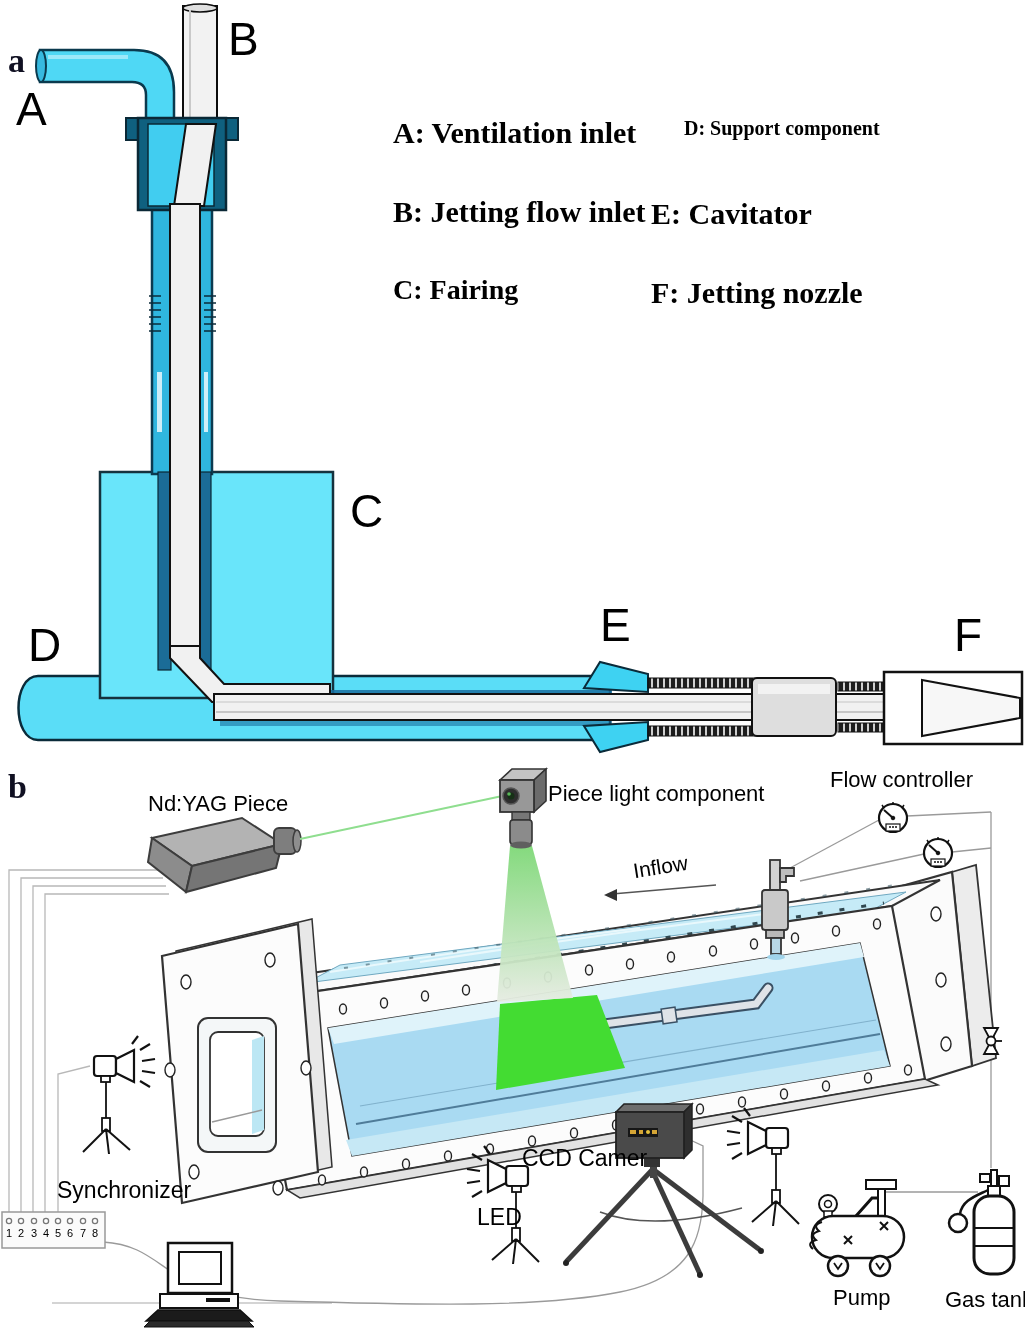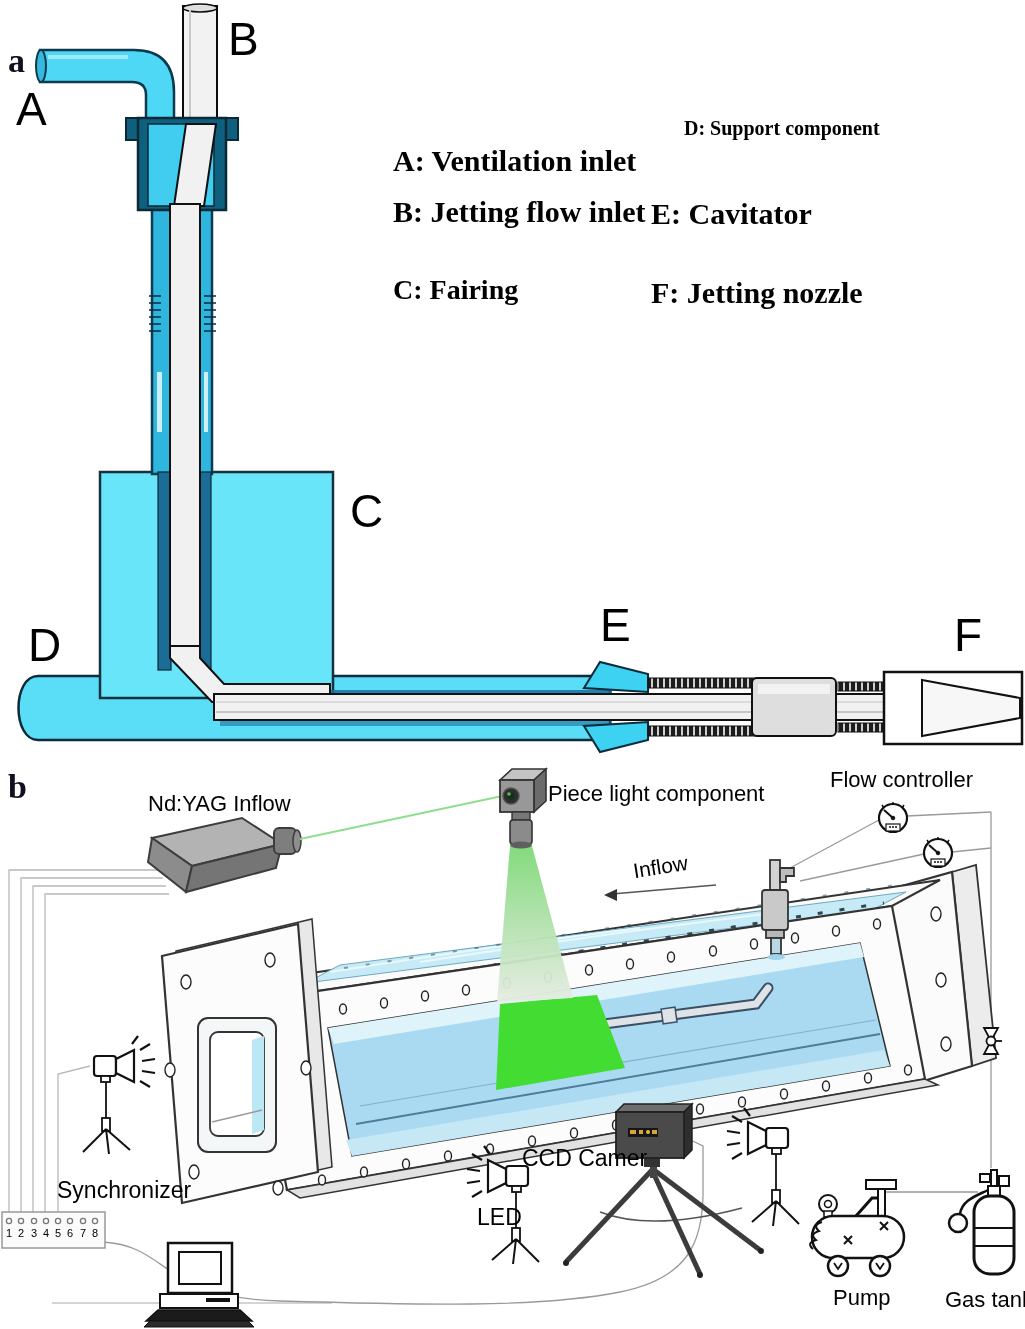--- a/index.html
+++ b/index.html
@@ -361,29 +361,29 @@
 </svg>
 
 <div class="lbl serifb" style="left:8px;top:44px;font-size:34px;color:#101022;">a</div>
 <div class="lbl sans" style="left:16px;top:86px;font-size:46px;">A</div>
 <div class="lbl sans" style="left:228px;top:16px;font-size:46px;">B</div>
 <div class="lbl sans" style="left:350px;top:488px;font-size:46px;">C</div>
 <div class="lbl sans" style="left:28px;top:622px;font-size:46px;">D</div>
 <div class="lbl sans" style="left:600px;top:602px;font-size:46px;">E</div>
 <div class="lbl sans" style="left:954px;top:612px;font-size:46px;">F</div>
 
-<div class="lbl serifb" style="left:393px;top:118px;font-size:30px;margin-top:28px;">A: Ventilation inlet</div>
+<div class="lbl serifb" style="left:393px;top:118px;font-size:30px;">A: Ventilation inlet</div>
 <div class="lbl serifb" style="left:393px;top:197px;font-size:30px;">B: Jetting flow inlet</div>
 <div class="lbl serifb" style="left:393px;top:276px;font-size:28px;">C: Fairing</div>
 <div class="lbl serifb" style="left:684px;top:118px;font-size:20px;text-align:center;">D: Support component</div>
 <div class="lbl serifb" style="left:651px;top:199px;font-size:30px;">E: Cavitator</div>
 <div class="lbl serifb" style="left:651px;top:278px;font-size:30px;">F: Jetting nozzle</div>
 
 <div class="lbl serifb" style="left:8px;top:770px;font-size:34px;color:#101022;">b</div>
-<div class="lbl sans" style="left:148px;top:793px;font-size:22px;">Nd:YAG Inflow</div>
+<div class="lbl sans" style="left:148px;top:793px;font-size:22px;">Nd:YAG Piece</div>
 <div class="lbl sans" style="left:548px;top:783px;font-size:22px;">Piece light component</div>
 <div class="lbl sans" style="left:830px;top:769px;font-size:22px;">Flow controller</div>
 <div class="lbl sans" style="left:633px;top:856px;font-size:21px;transform:rotate(-9deg);">Inflow</div>
 <div class="lbl sans" style="left:57px;top:1179px;font-size:23px;">Synchronizer</div>
 <div class="lbl sans" style="left:522px;top:1147px;font-size:23px;">CCD Camer</div>
 <div class="lbl sans" style="left:447px;top:1206px;font-size:23px;margin-left:30px;">LED</div>
 <div class="lbl sans" style="left:833px;top:1287px;font-size:22px;">Pump</div>
 <div class="lbl sans" style="left:945px;top:1289px;font-size:22px;">Gas tank</div>
 
 <div class="lbl sans" style="left:4px;top:1228px;font-size:11px;width:10px;text-align:center;">1</div>

